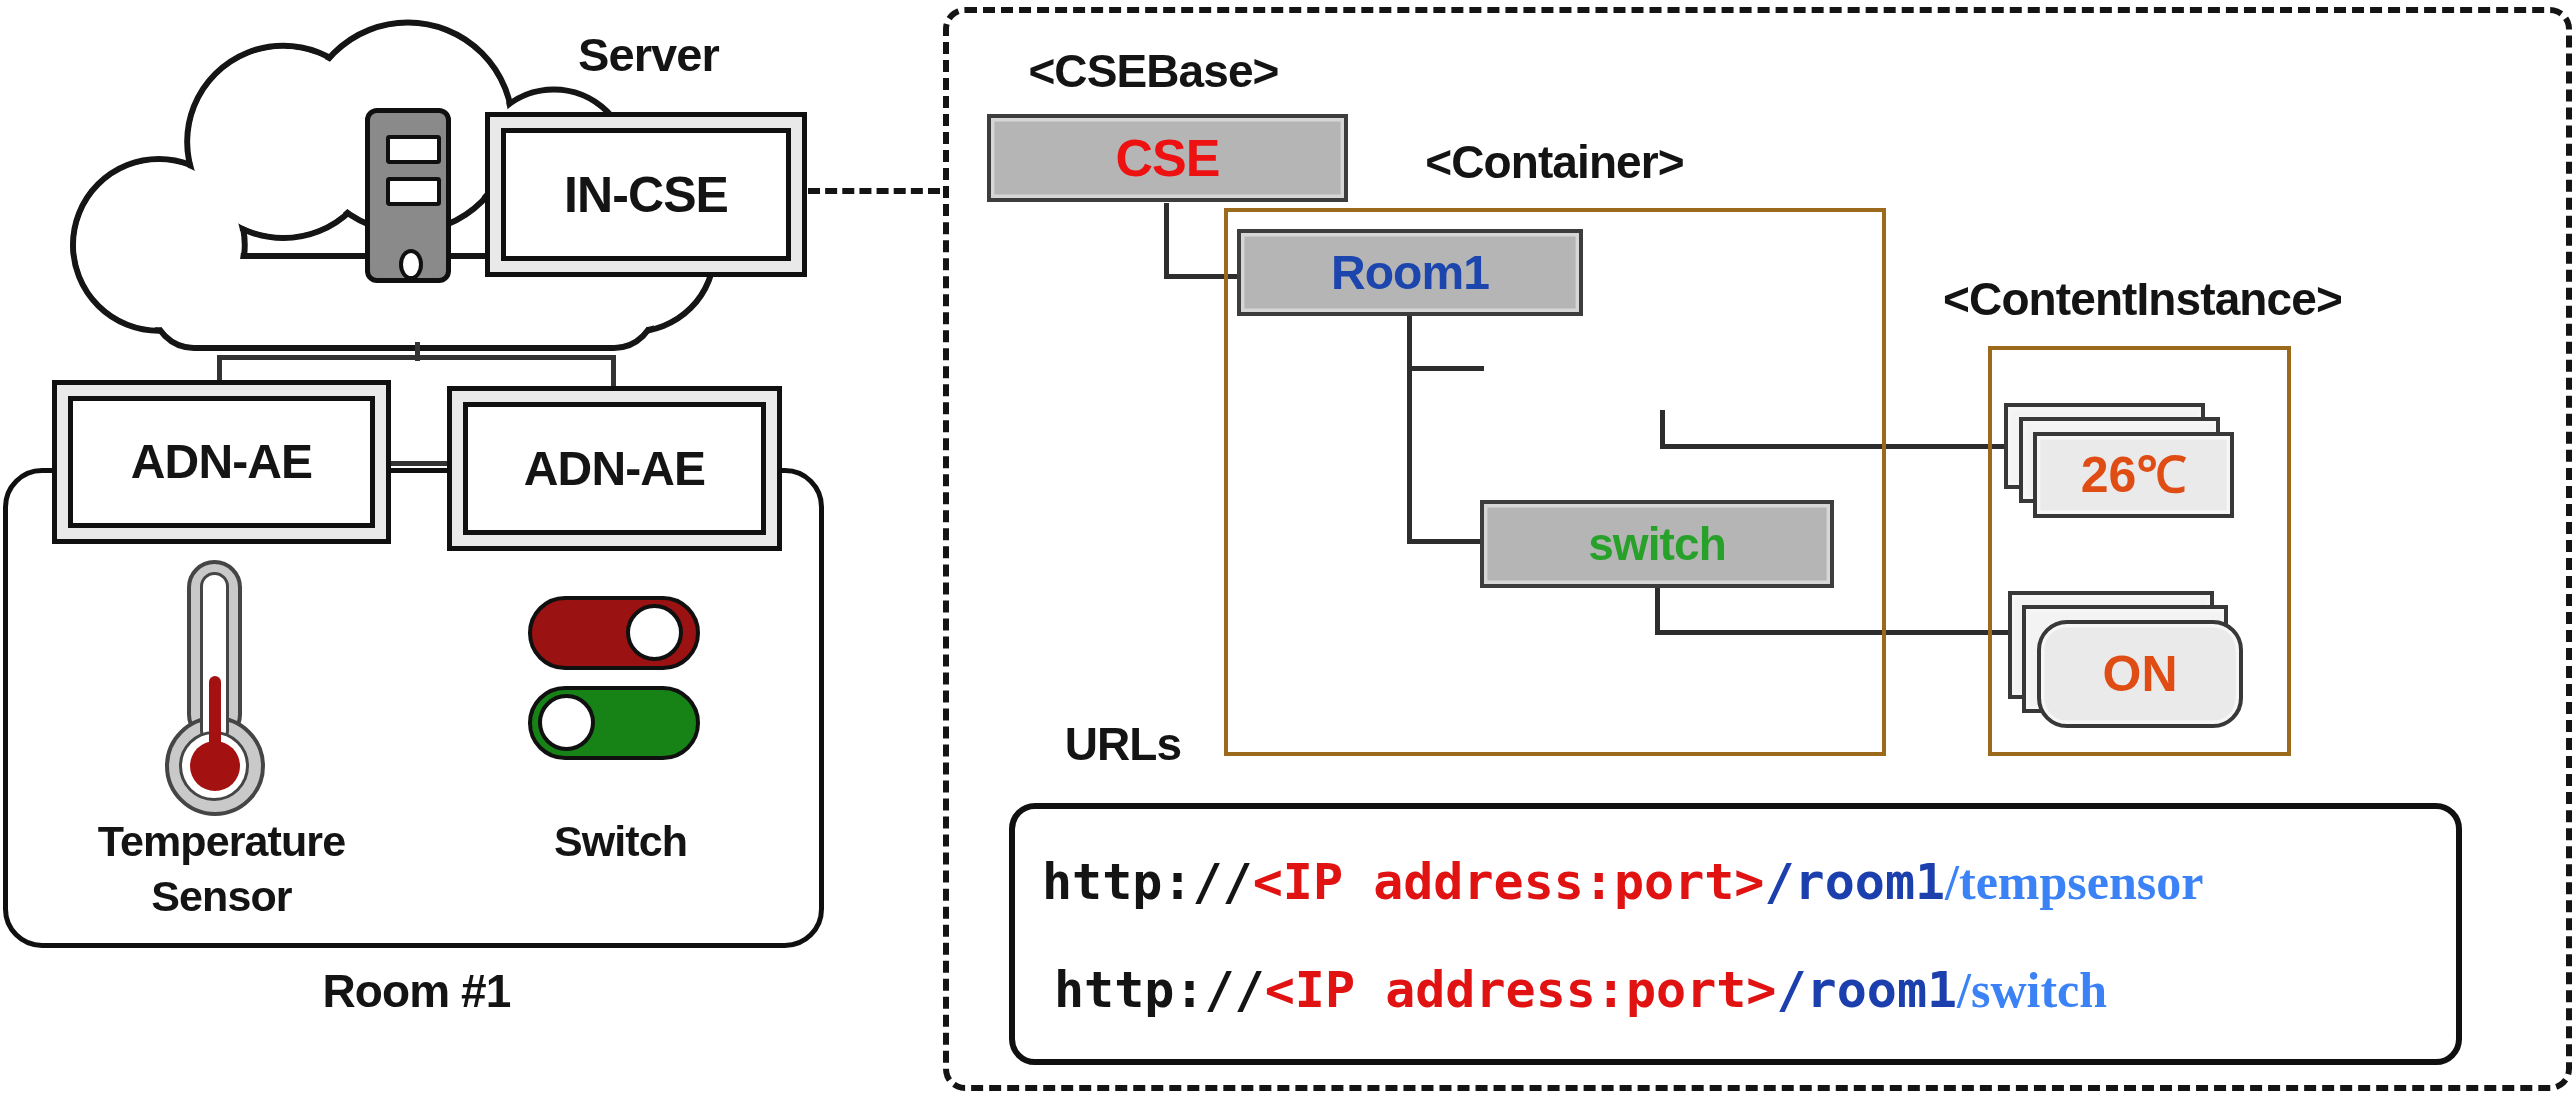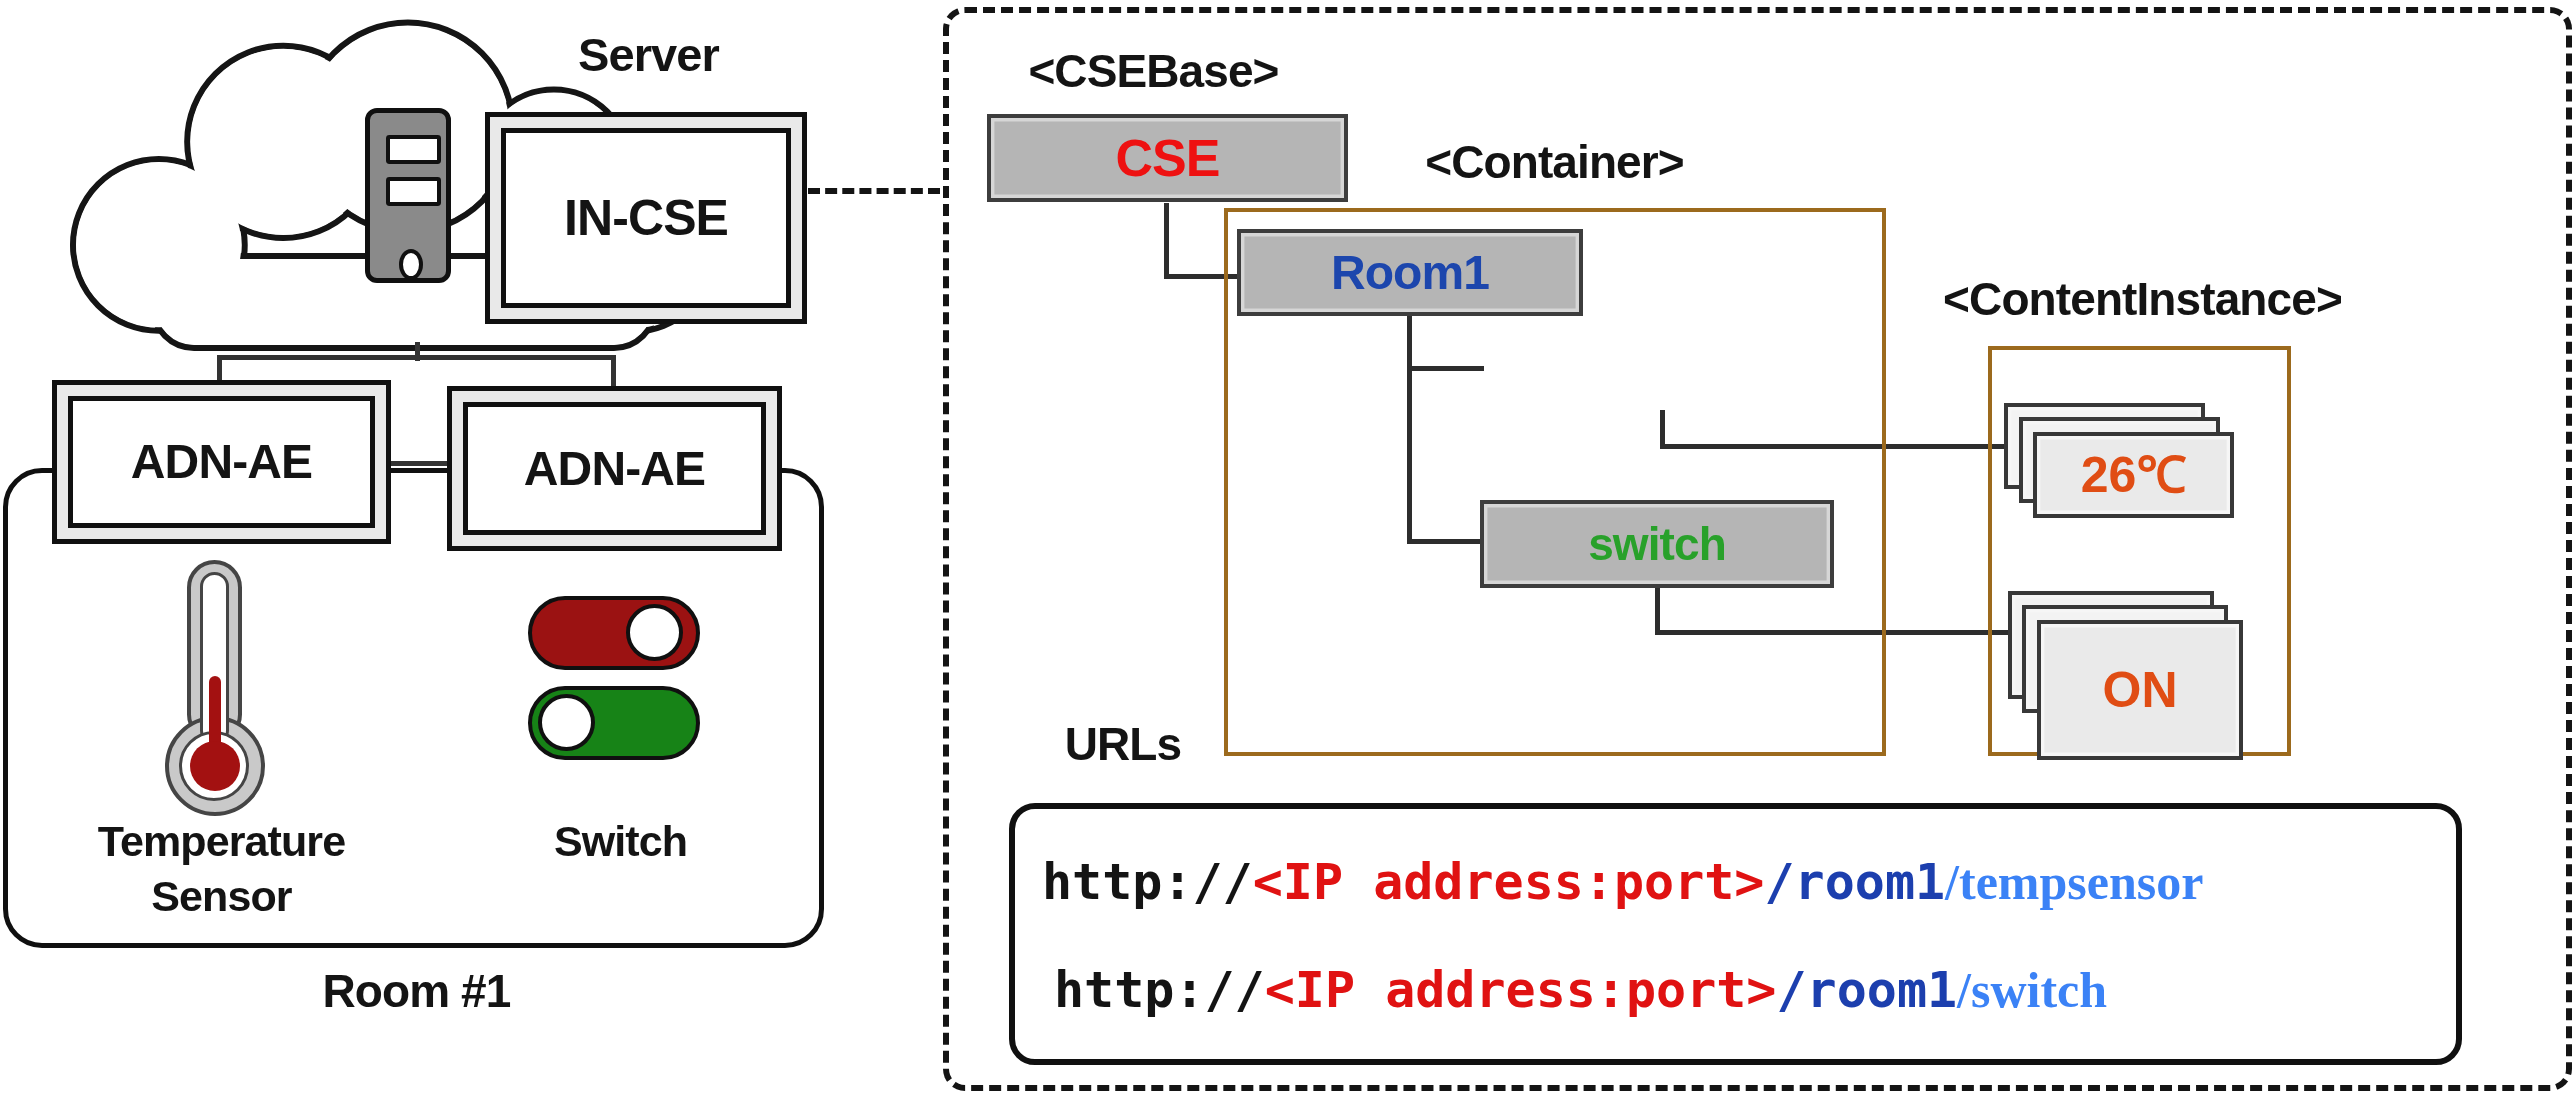--- a/index.html
+++ b/index.html
@@ -84,21 +84,21 @@
   <div class="lnl" style="left:217px;top:355px;width:5.2px;height:29px;"></div>
   <div class="lnl" style="left:611px;top:355px;width:5.2px;height:34px;"></div>
   <div class="lnl" style="left:391px;top:461px;width:56px;height:5.2px;"></div>
 
   <div class="tower" style="left:365px;top:108px;width:86px;height:175px;">
     <div class="slot" style="left:15.5px;top:22px;width:55px;height:29px;"></div>
     <div class="slot" style="left:15.5px;top:64px;width:55px;height:29px;"></div>
     <div class="toweroval" style="left:29px;top:136px;width:24px;height:31px;"></div>
   </div>
 
-  <div class="frame" style="left:485px;top:112px;width:322px;height:212px;">
+  <div class="frame" style="left:485px;top:112px;width:322px;height:165px;">
     <div class="frame-inner">
       <span class="lbl" style="font-size:50px;">IN-CSE</span>
     </div>
   </div>
 
   <div class="tag" style="left:477px;top:28px;width:343px;height:53px;line-height:53px;font-size:47px;">Server</div>
 
   <div class="dashedline" style="left:808px;top:188px;width:132px;"></div>
 
   <div class="frame" style="left:52px;top:380px;width:339px;height:164px;">
@@ -165,21 +165,21 @@
   <div>
     <div class="card back" style="left:2004px;top:403px;width:201px;height:86px;"></div>
     <div class="card back" style="left:2019px;top:417px;width:201px;height:86px;"></div>
     <div class="card" style="left:2033px;top:432px;width:201px;height:86px;">
       <span class="lbl" style="font-size:50px;color:#e04d14;letter-spacing:0;">26℃</span>
     </div>
   </div>
   <div>
     <div class="card back" style="left:2008px;top:591px;width:206px;height:108px;"></div>
     <div class="card back" style="left:2022px;top:605px;width:206px;height:108px;"></div>
-    <div class="card" style="left:2037px;top:620px;width:206px;height:140px;">
+    <div class="card" style="left:2037px;top:620px;width:206px;height:108px;border-radius:30px;">
       <span class="lbl" style="font-size:50px;color:#e04d14;letter-spacing:0;">ON</span>
     </div>
   </div>
 
   <div class="tag" style="left:994px;top:718px;width:258px;height:52px;line-height:52px;font-size:46px;text-align:center;">URLs</div>
   <div class="urlbox" style="left:1009px;top:803px;width:1453px;height:262px;"></div>
 
   <div class="urlline" style="left:1042px;top:857px;">
     <span class="c-black">http://</span><span class="c-red">&lt;IP address:port&gt;</span><span class="c-blue">/room1</span><span class="c-green">/tempsensor</span>
   </div>

